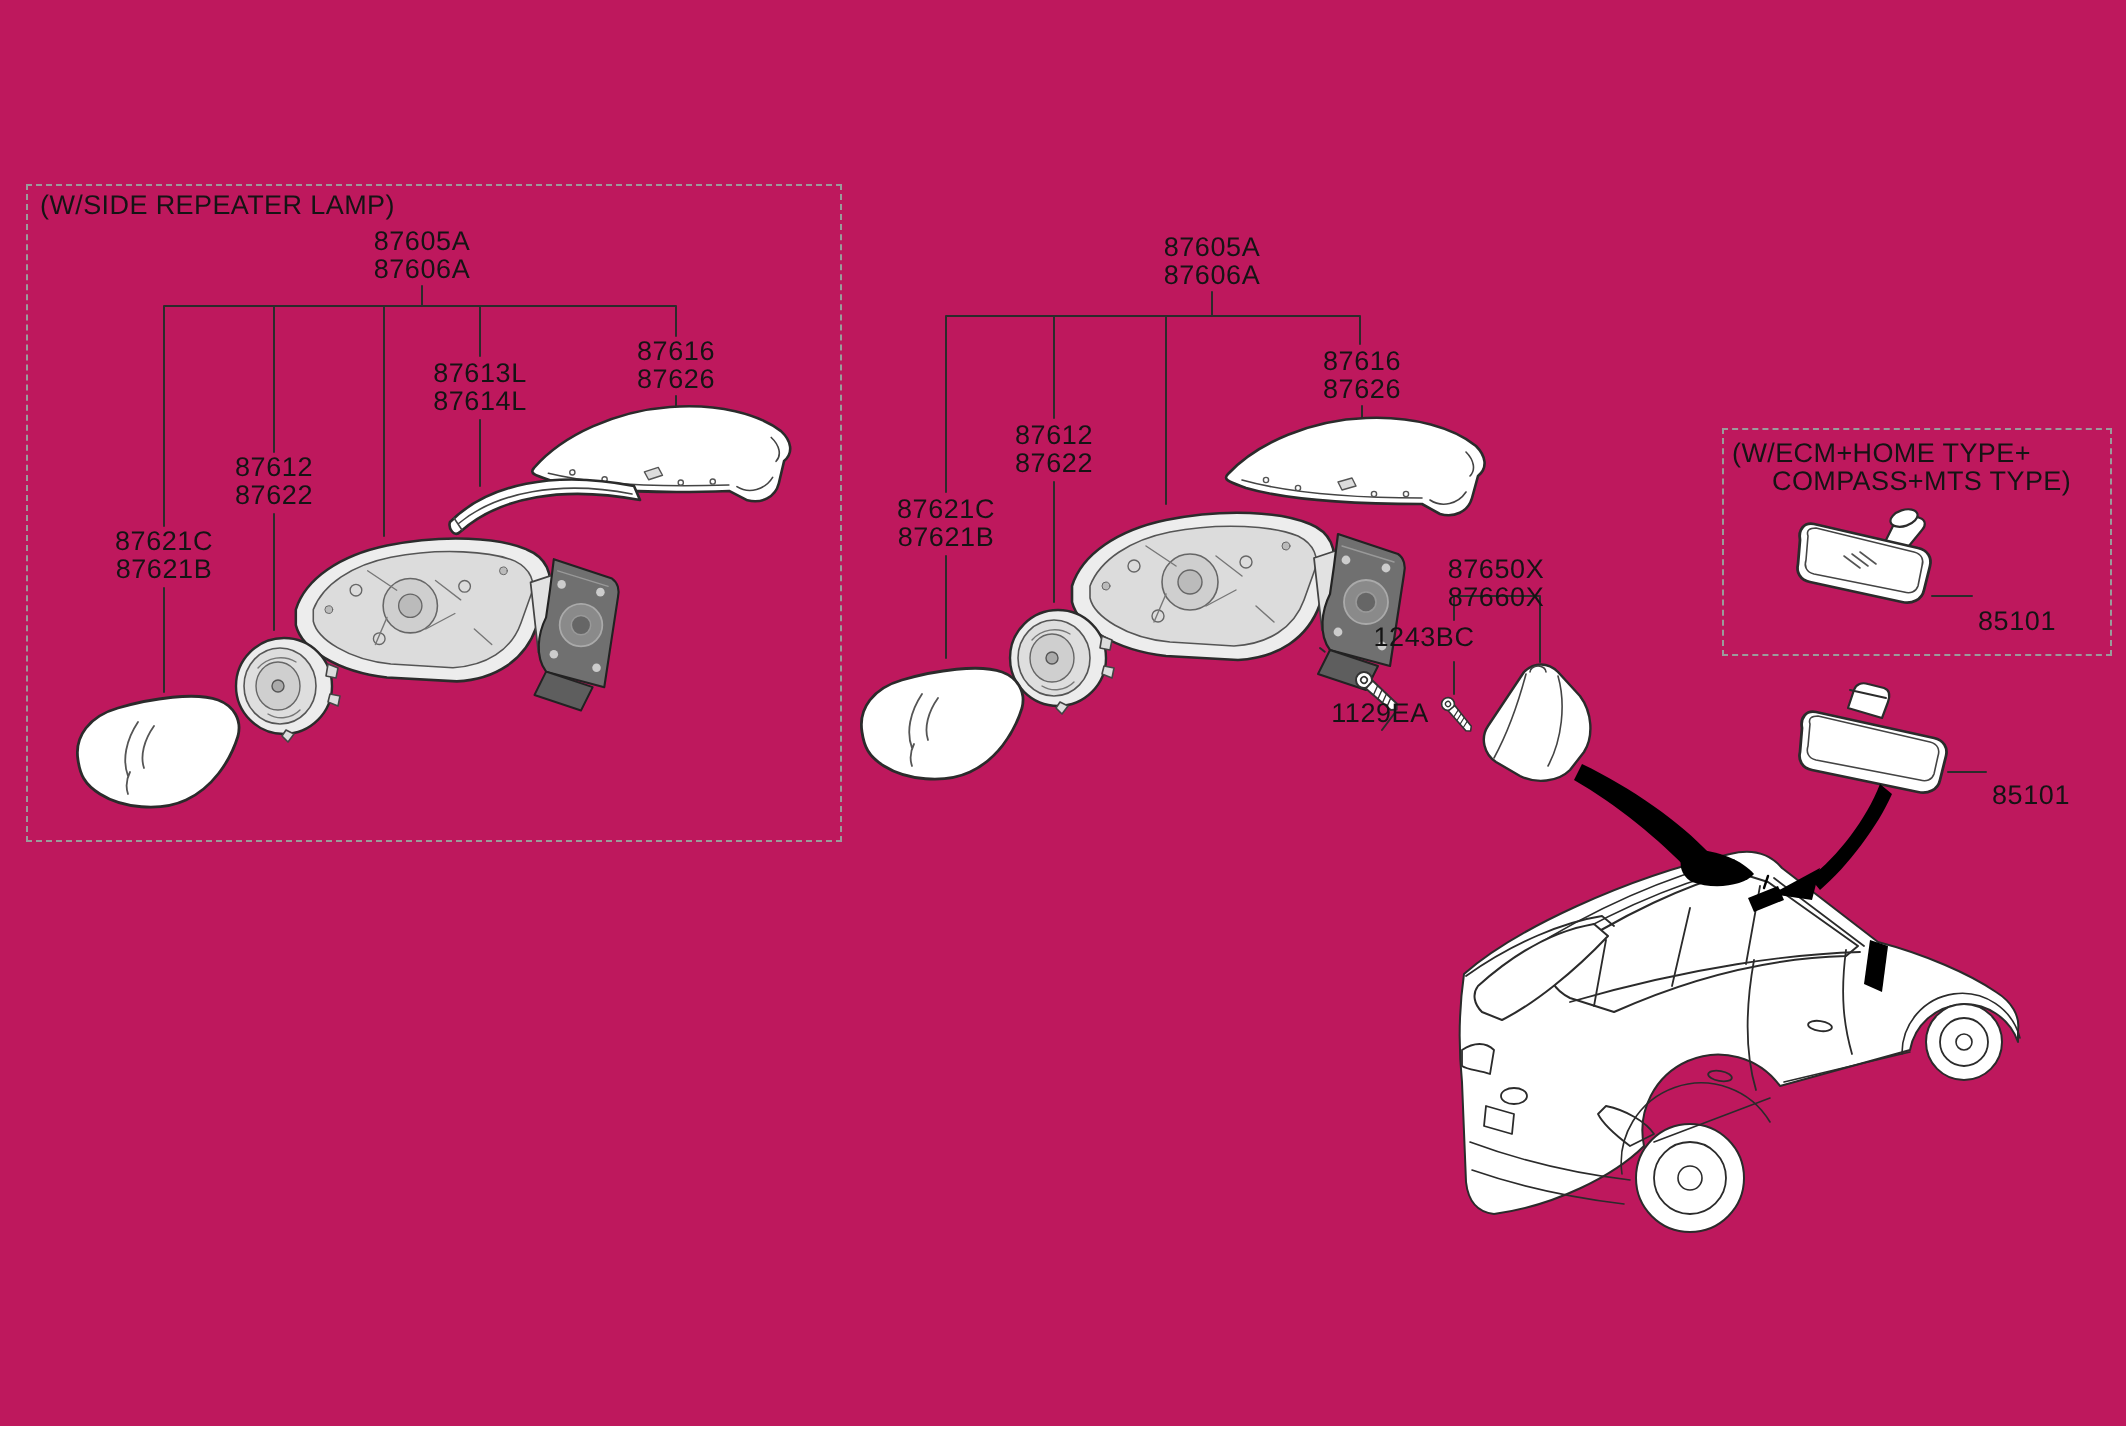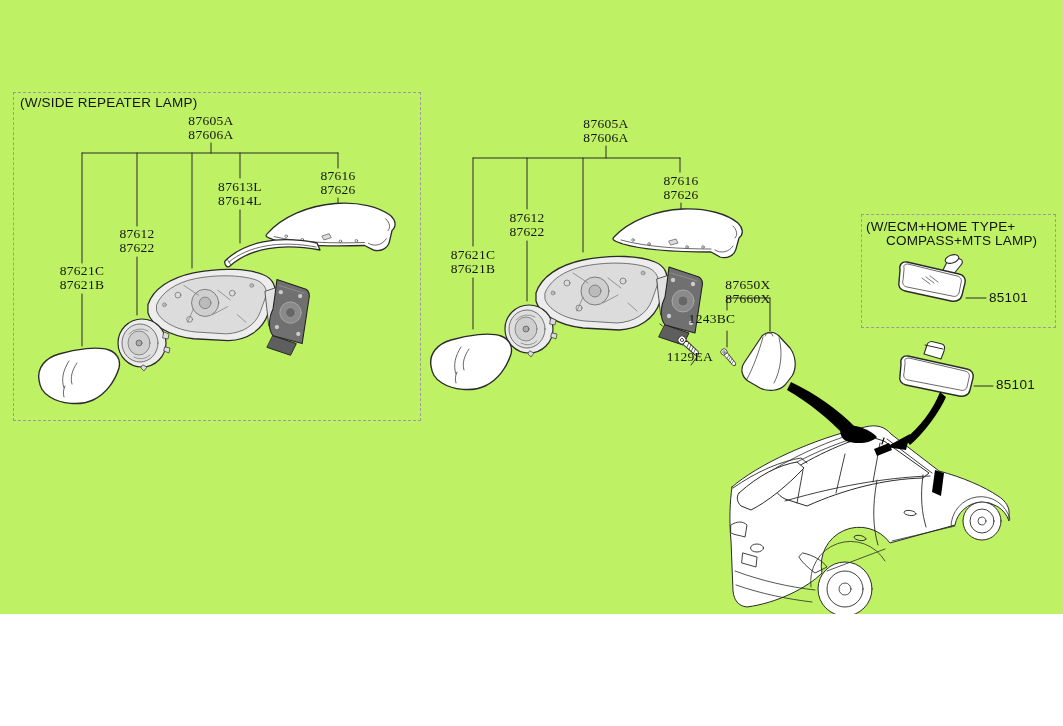--- a/index.html
+++ b/index.html
@@ -1,25 +1,25 @@
 <!DOCTYPE html>
 <html><head>
 <meta charset="utf-8">
 <style>
   html,body{margin:0;padding:0;background:#fff;}
   #stage{
-    position:relative;width:1063px;height:614px;background:#bef264;overflow:hidden;
+    position:relative;width:1063px;height:713px;background:#be185d;overflow:hidden;
     font-family:"Liberation Sans","DejaVu Sans",sans-serif;color:#141414;
   }
   #artwork{position:absolute;left:0;top:0;width:1063px;height:726px;}
   .dashbox{position:absolute;border:1px dashed #9b9b9b;}
   .ptitle{position:absolute;font-size:13.5px;line-height:15px;white-space:nowrap;letter-spacing:.2px;}
-  .plabel{position:absolute;font-size:13.5px;line-height:14px;text-align:left;
-          transform:translateX(-50%);white-space:nowrap;letter-spacing:.3px;font-family:Liberation Serif, serif;}
-  .plabel-l{position:absolute;font-size:13.5px;line-height:14px;white-space:nowrap;letter-spacing:.3px;}
+  .plabel{position:absolute;font-size:13.5px;line-height:14px;text-align:center;
+          transform:translateX(-50%);white-space:nowrap;letter-spacing:.3px;}
+  .plabel-l{position:absolute;font-size:13.5px;line-height:14px;white-space:nowrap;letter-spacing:.3px;margin-top:13px;}
   .ln{display:block;}
 </style>
 </head>
 <body>
 
 <div id="stage">
 
   <svg id="artwork" viewBox="0 0 1063 726" stroke-linecap="round" stroke-linejoin="round">
 
     <defs>
@@ -182,21 +182,21 @@
       <path d="M874,449 L889,443 L892,450 L877,456 Z" fill="#000"></path>
       <path d="M882,444 L884,438" stroke="#000" stroke-width="1.2"></path>
     </g>
   </svg>
 
   <div class="dashbox" style="left:13px;top:92px;width:406px;height:327px"></div>
   <div class="dashbox" style="left:861px;top:214px;width:193px;height:112px"></div>
 
   <div class="ptitle" style="left:20px;top:95px">(W/SIDE REPEATER LAMP)</div>
   <div class="ptitle" style="left:866px;top:219px">(W/ECM+HOME TYPE+</div>
-  <div class="ptitle" style="left:886px;top:233px">COMPASS+MTS LAMP)</div>
+  <div class="ptitle" style="left:886px;top:233px">COMPASS+MTS TYPE)</div>
 
   <div class="plabel" style="left:211px;top:114px">
     <span class="ln">87605A</span>
     <span class="ln">87606A</span>
   </div>
   <div class="plabel" style="left:338px;top:169px">
     <span class="ln">87616</span>
     <span class="ln">87626</span>
   </div>
   <div class="plabel" style="left:240px;top:180px">

